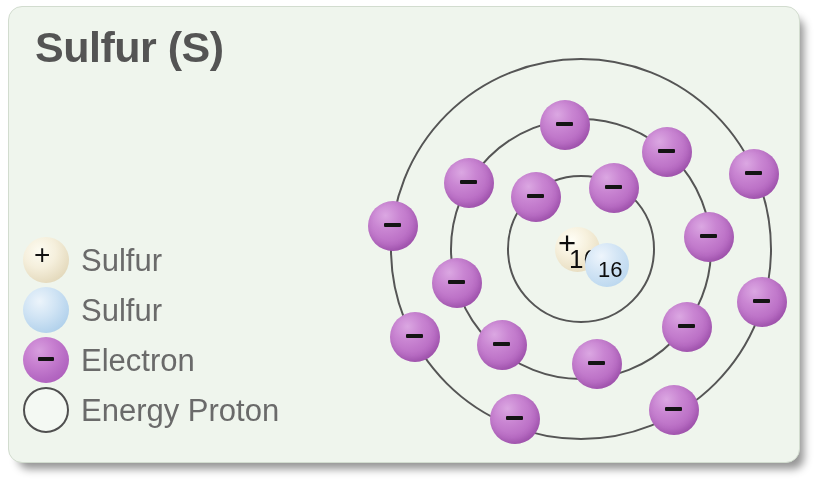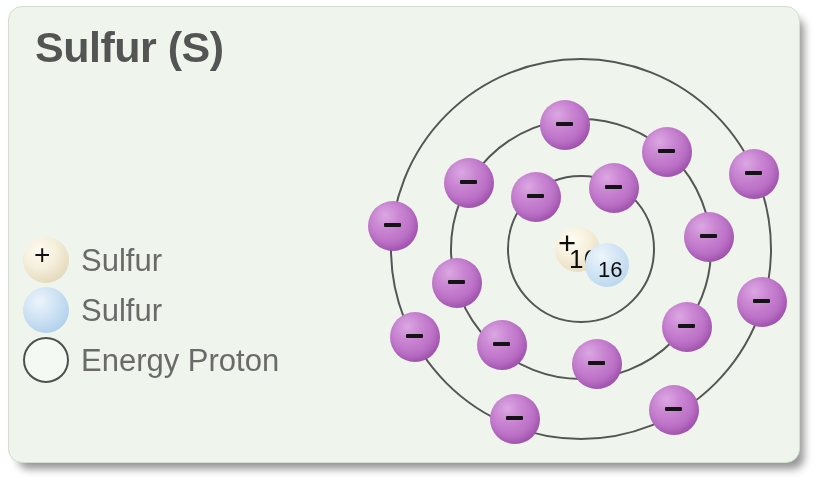--- a/index.html
+++ b/index.html
@@ -234,20 +234,27 @@
         <div class="legend-label">Sulfur</div>
       </div>
 
       <div class="legend-row">
         <div class="legend-swatch">
           <div class="sphere sphere-neutron" style="left:0; top:0; width:46px; height:46px;"></div>
         </div>
         <div class="legend-label">Sulfur</div>
       </div>
 
+      <div class="legend-row">
+        <div class="legend-swatch">
+          <div class="sphere sphere-electron" style="left:0; top:0; width:46px; height:46px;"></div>
+          <span class="minus-bar" style="width:16px; height:4px; left:15px; top:20px;"></span>
+        </div>
+        <div class="legend-label">Electron</div>
+      </div>
 
       <div class="legend-row">
         <div class="legend-swatch">
           <div class="sphere sphere-shell" style="left:0; top:0; width:46px; height:46px;"></div>
         </div>
         <div class="legend-label">Energy Proton</div>
       </div>
 
     </div>
 

